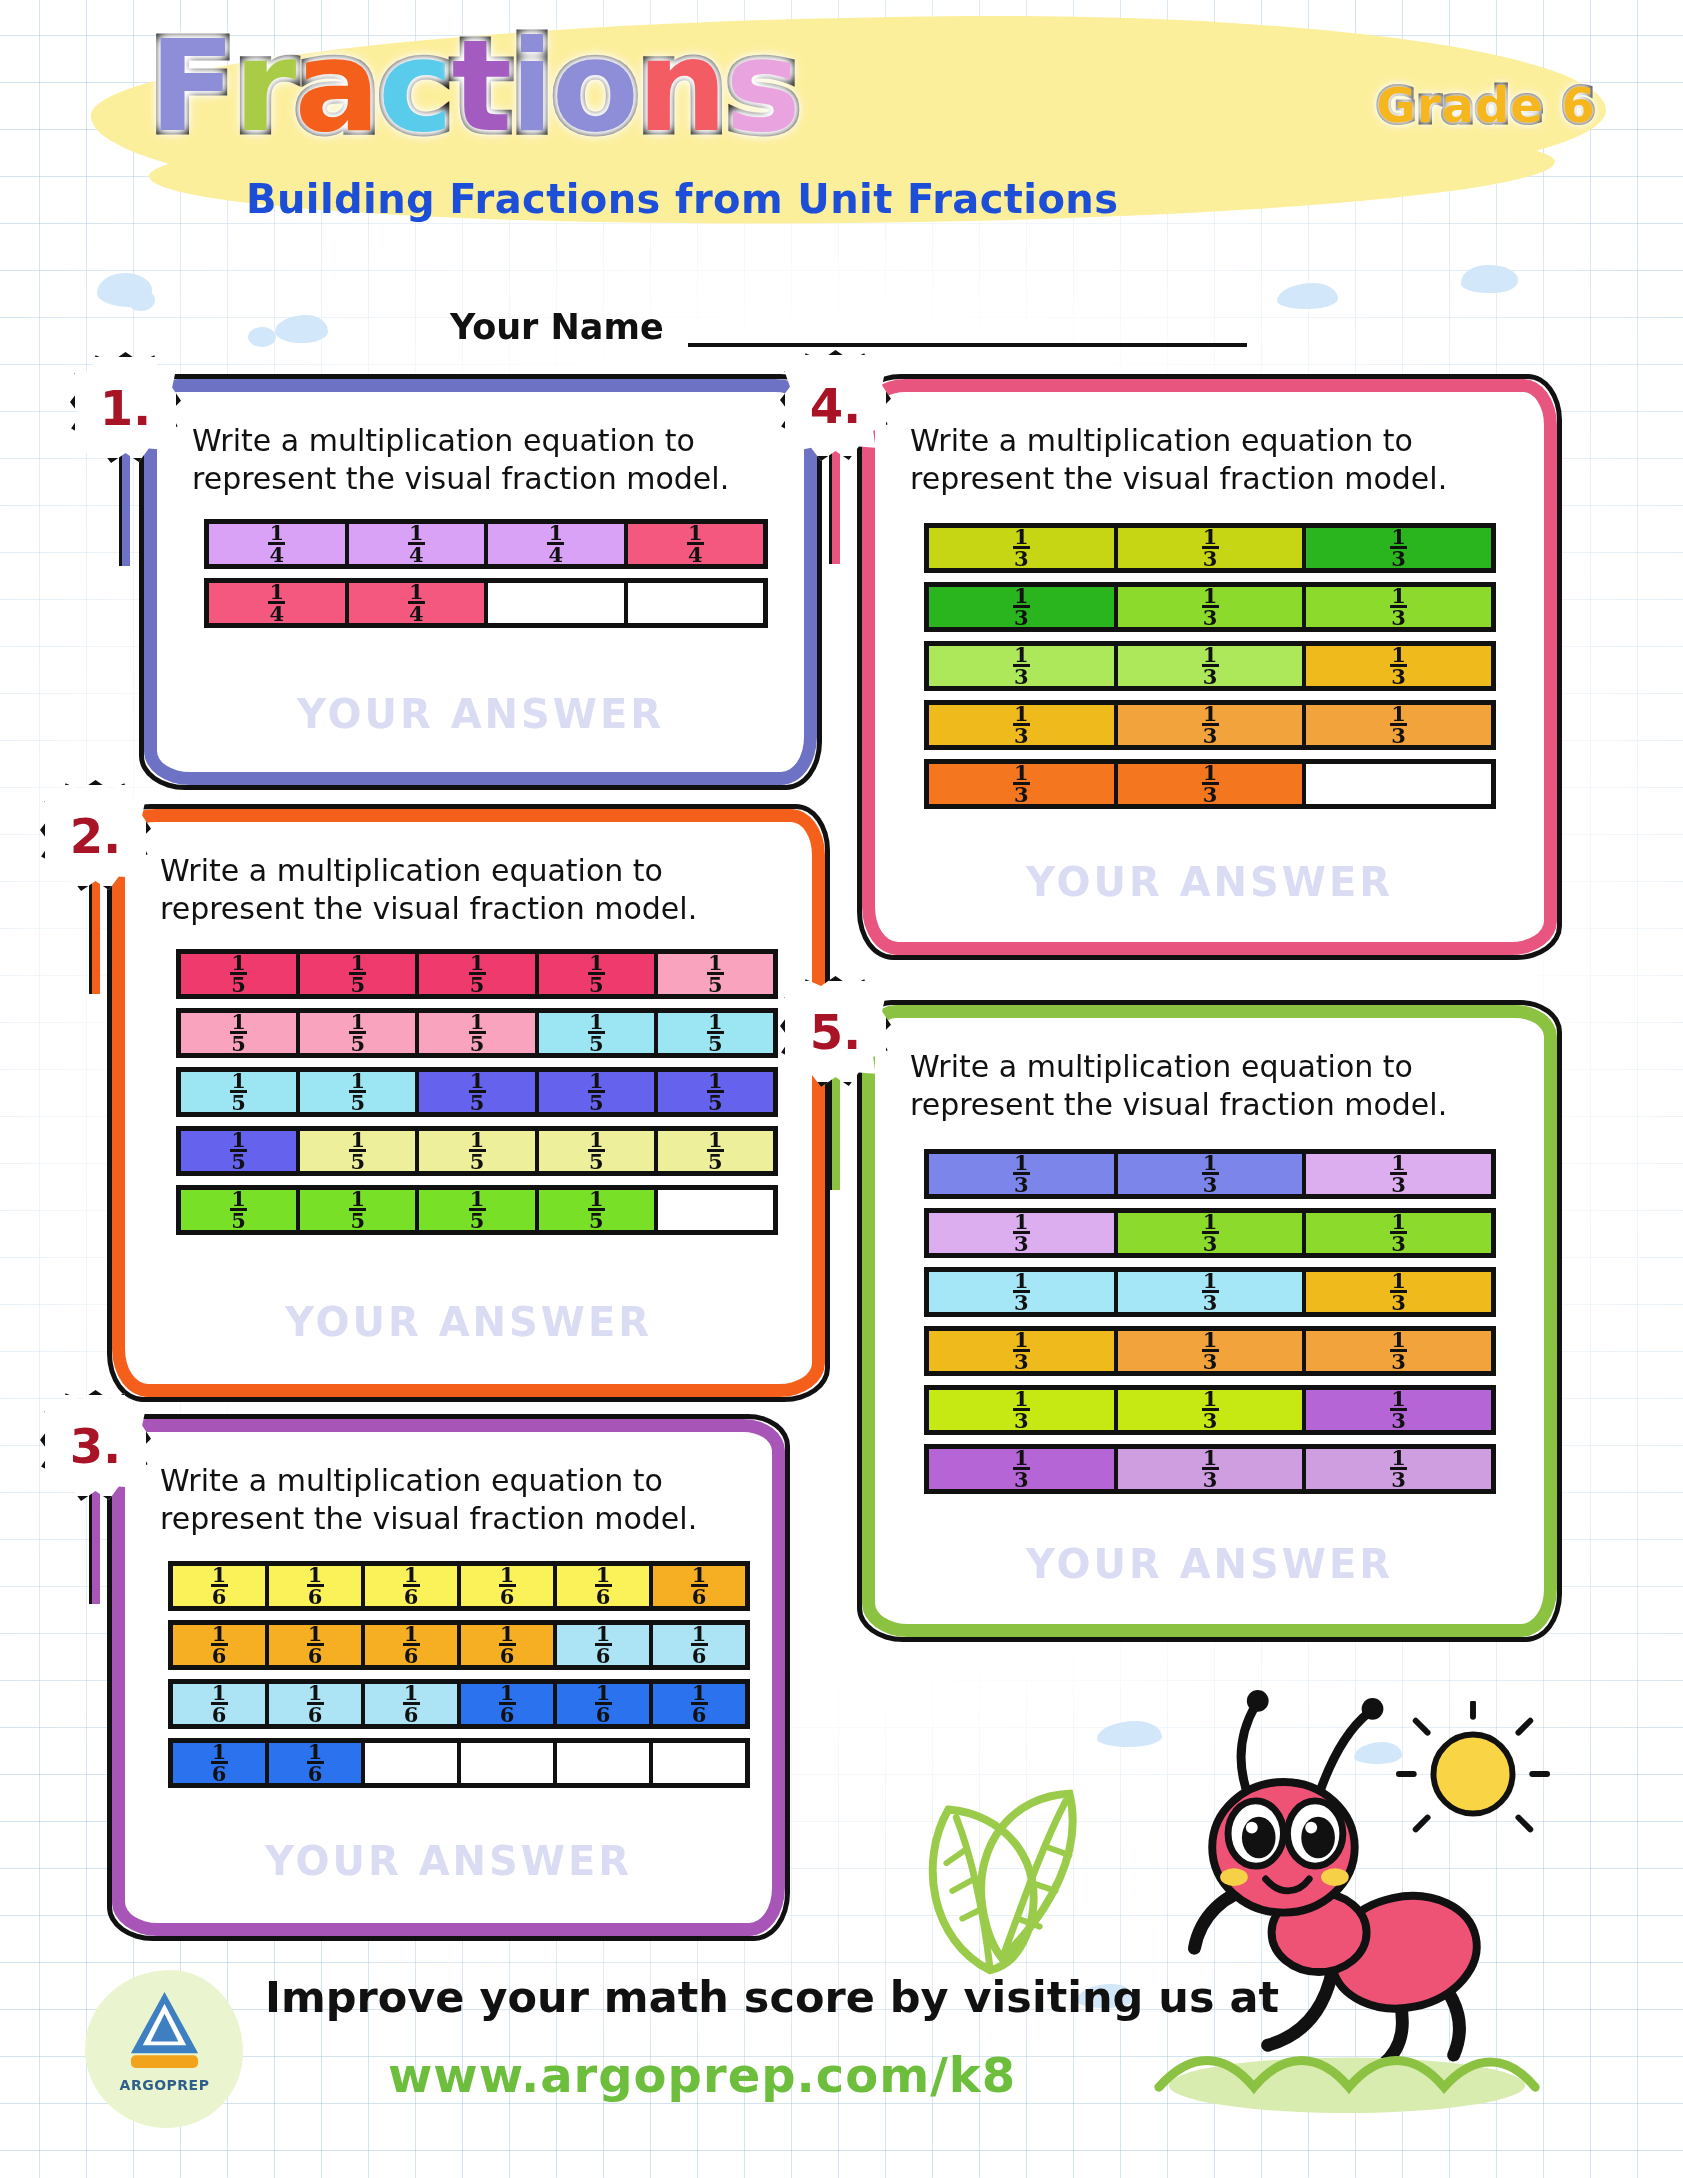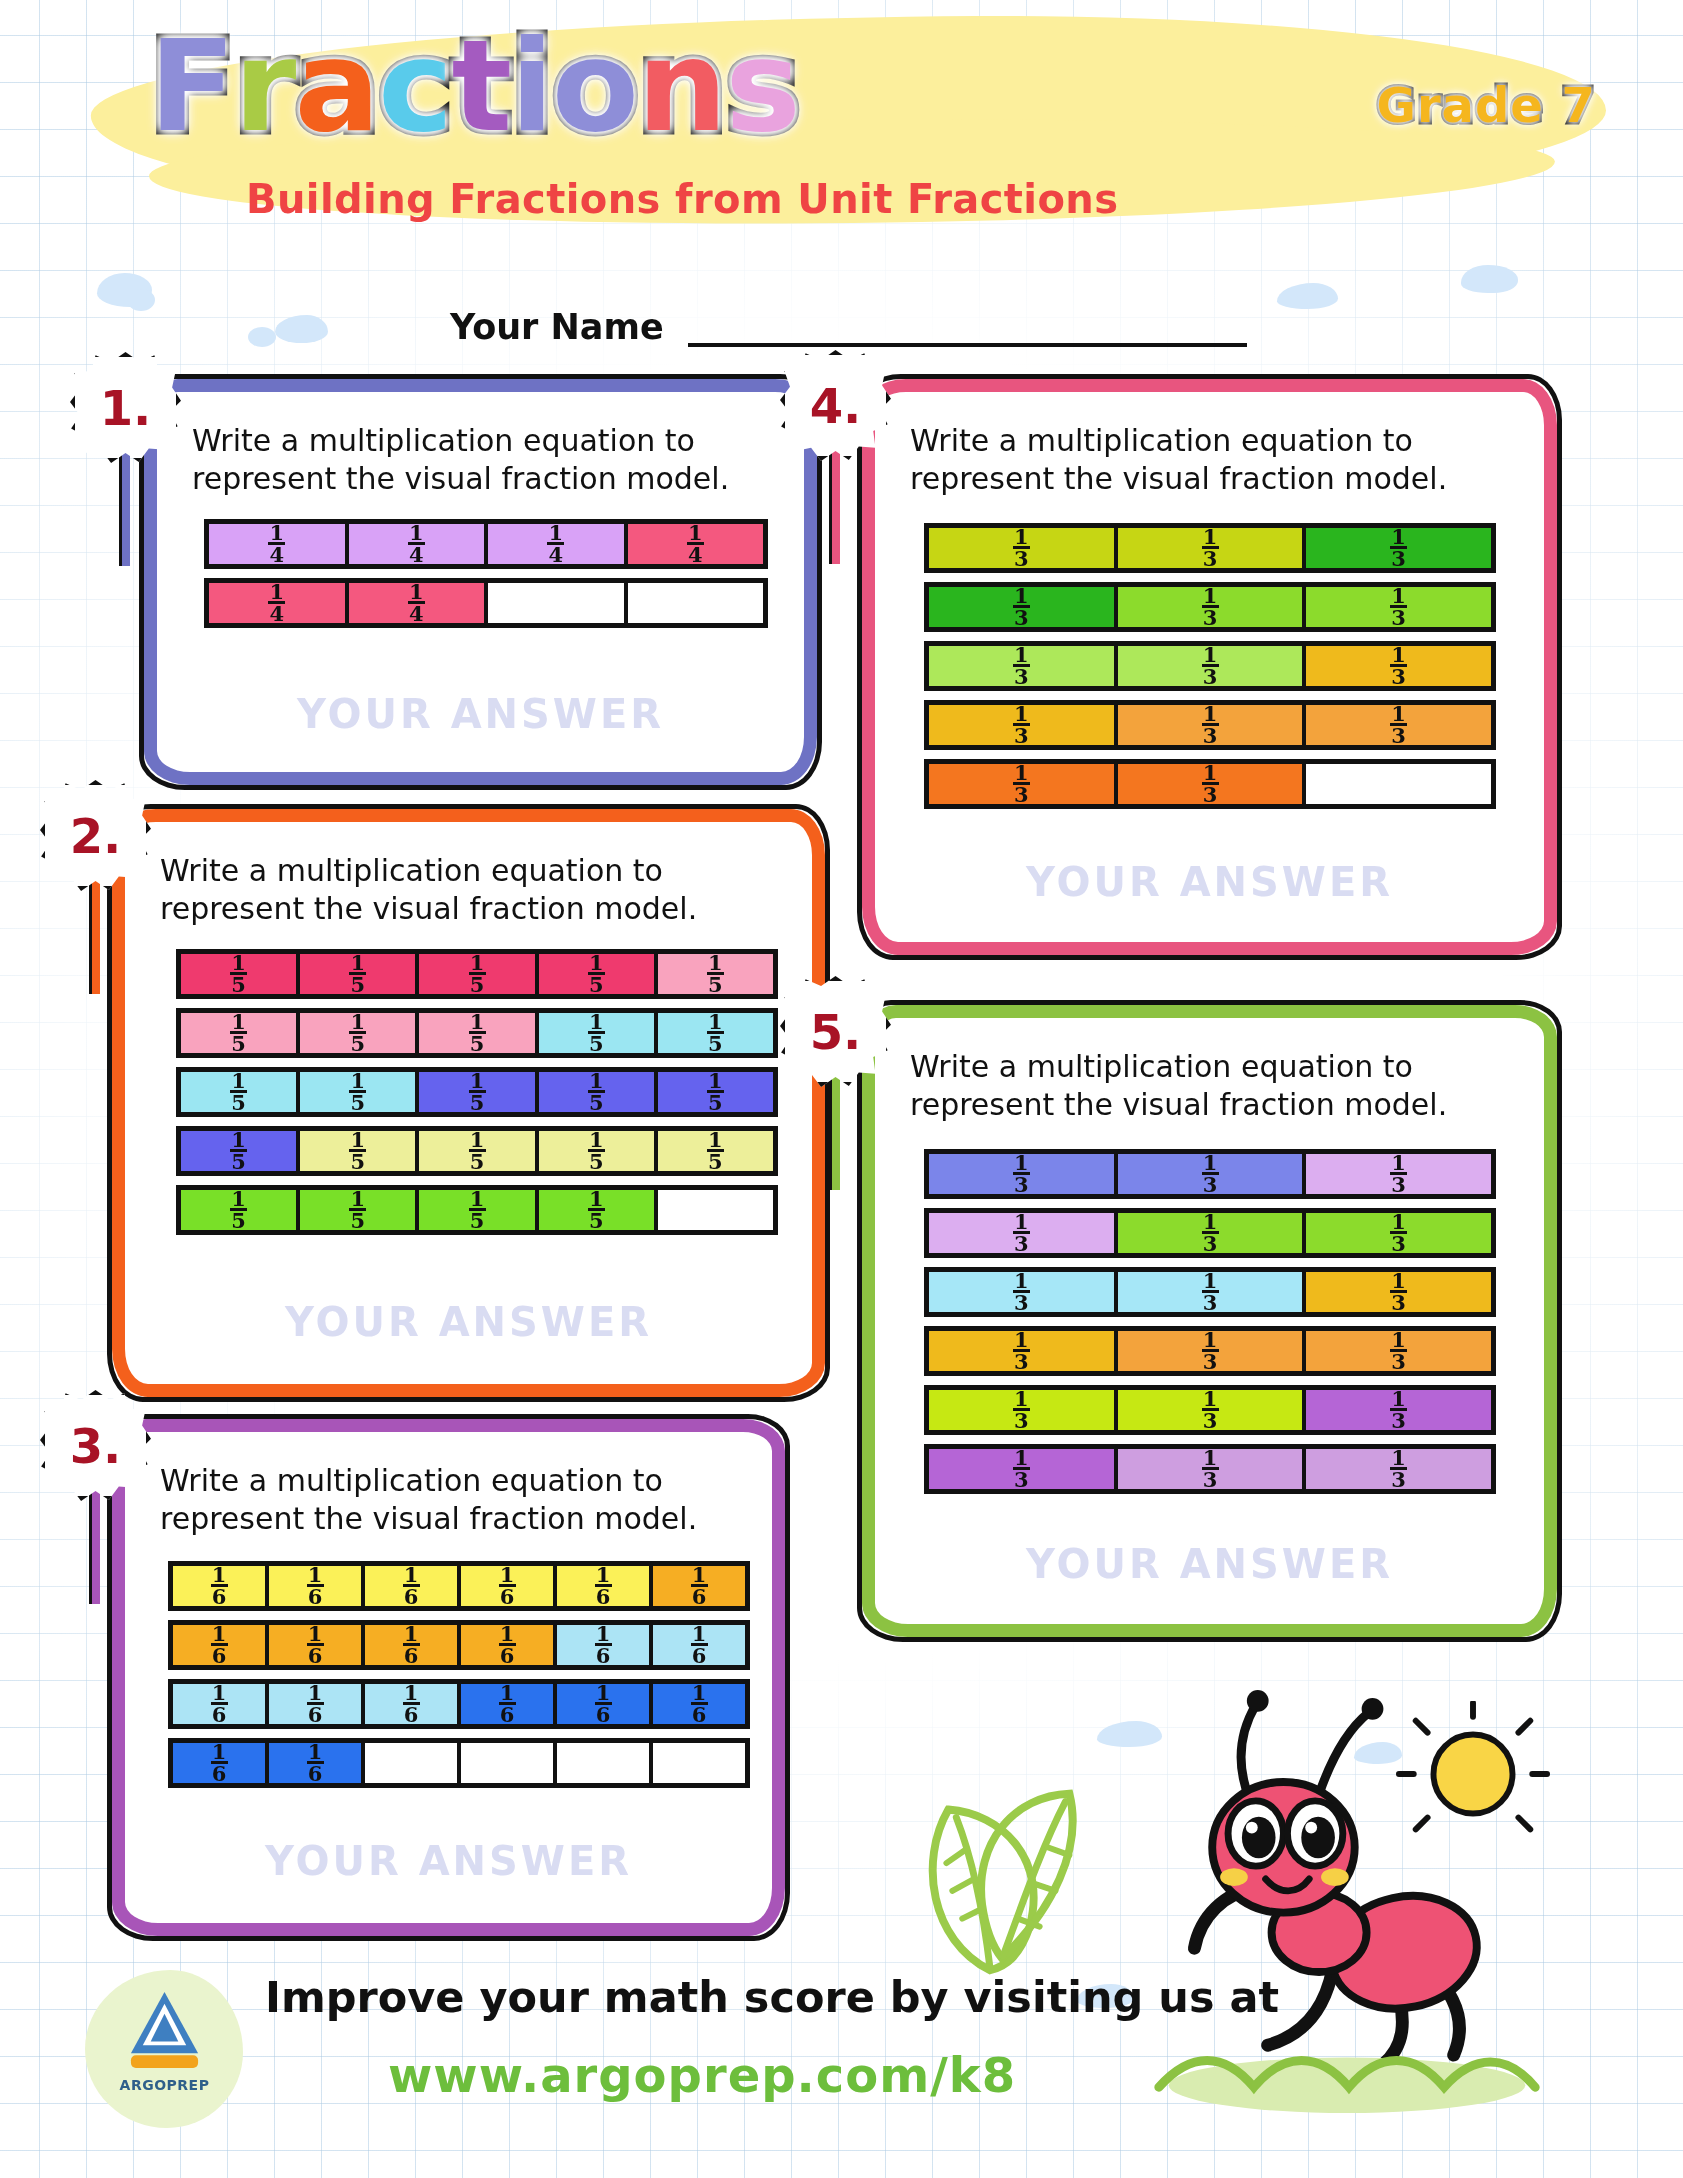--- a/index.html
+++ b/index.html
@@ -59,21 +59,21 @@
     font-family:"DejaVu Sans", sans-serif;
     font-size:48px; font-weight:bold; color:#F5B61E;
     -webkit-text-stroke:5px #111;
     paint-order:stroke fill;
     text-shadow:0 0 9px #fff, 0 0 9px #fff, 0 0 12px #fff;
     letter-spacing:1px;
   }
   #subtitle {
     position:absolute; left:246px; top:176px;
     font-family:"DejaVu Sans", sans-serif;
-    font-size:40px; font-weight:600; color:#ef4444;
+    font-size:40px; font-weight:600; color:#1d4ed8;
     letter-spacing:0.4px;
     text-align:center;
   }
   #nameRow {
     position:absolute; left:450px; top:307px;
     font-family:"DejaVu Sans", sans-serif;
     font-size:35px; color:#111; font-weight:600;
     display:flex; align-items:flex-end; gap:24px;text-align:center;
   }
   #nameLine { display:block; width:559px; border-bottom:4px solid #111; height:8px; }
@@ -191,21 +191,21 @@
 <div class="cloud" style="left:1277px;top:283px;width:61px;height:26px;border-radius:60% 40% 50% 50%/70% 60% 40% 30%;"></div>
 <div class="cloud" style="left:1461px;top:265px;width:57px;height:28px;border-radius:50% 55% 45% 50%/65% 55% 45% 35%;"></div>
 <div class="cloud" style="left:1097px;top:1721px;width:65px;height:26px;border-radius:60% 40% 50% 50%/70% 60% 40% 30%;"></div>
 <div class="cloud" style="left:1077px;top:1984px;width:57px;height:24px;border-radius:60% 40% 50% 50%/70% 60% 40% 30%;"></div>
 <div class="cloud" style="left:1354px;top:1742px;width:48px;height:22px;border-radius:60% 40% 50% 50%/70% 60% 40% 30%;"></div>
 
 <div id="header">
   <div id="hl-banner"></div>
   <div id="hl-banner2"></div>
   <div id="title"><span style="color: rgb(142, 142, 216);">F</span><span style="color: rgb(169, 203, 69);">r</span><span style="color: rgb(244, 96, 28);">a</span><span style="color: rgb(89, 203, 235);">c</span><span style="color: rgb(164, 91, 192);">t</span><span style="color: rgb(142, 142, 216);">i</span><span style="color: rgb(142, 142, 216);">o</span><span style="color: rgb(242, 92, 98);">n</span><span style="color: rgb(233, 163, 222);">s</span></div>
-  <div id="grade">Grade 7</div>
+  <div id="grade">Grade 6</div>
   <div id="subtitle">Building Fractions from Unit Fractions</div>
 </div>
 
 <div id="nameRow">
   <span>Your Name</span>
   <span id="nameLine"></span>
 </div>
 
 <div id="cards">
     <div class="card" style="left: 139px; top: 374px; width: 683px; height: 416px; color: rgb(110, 114, 196);">

